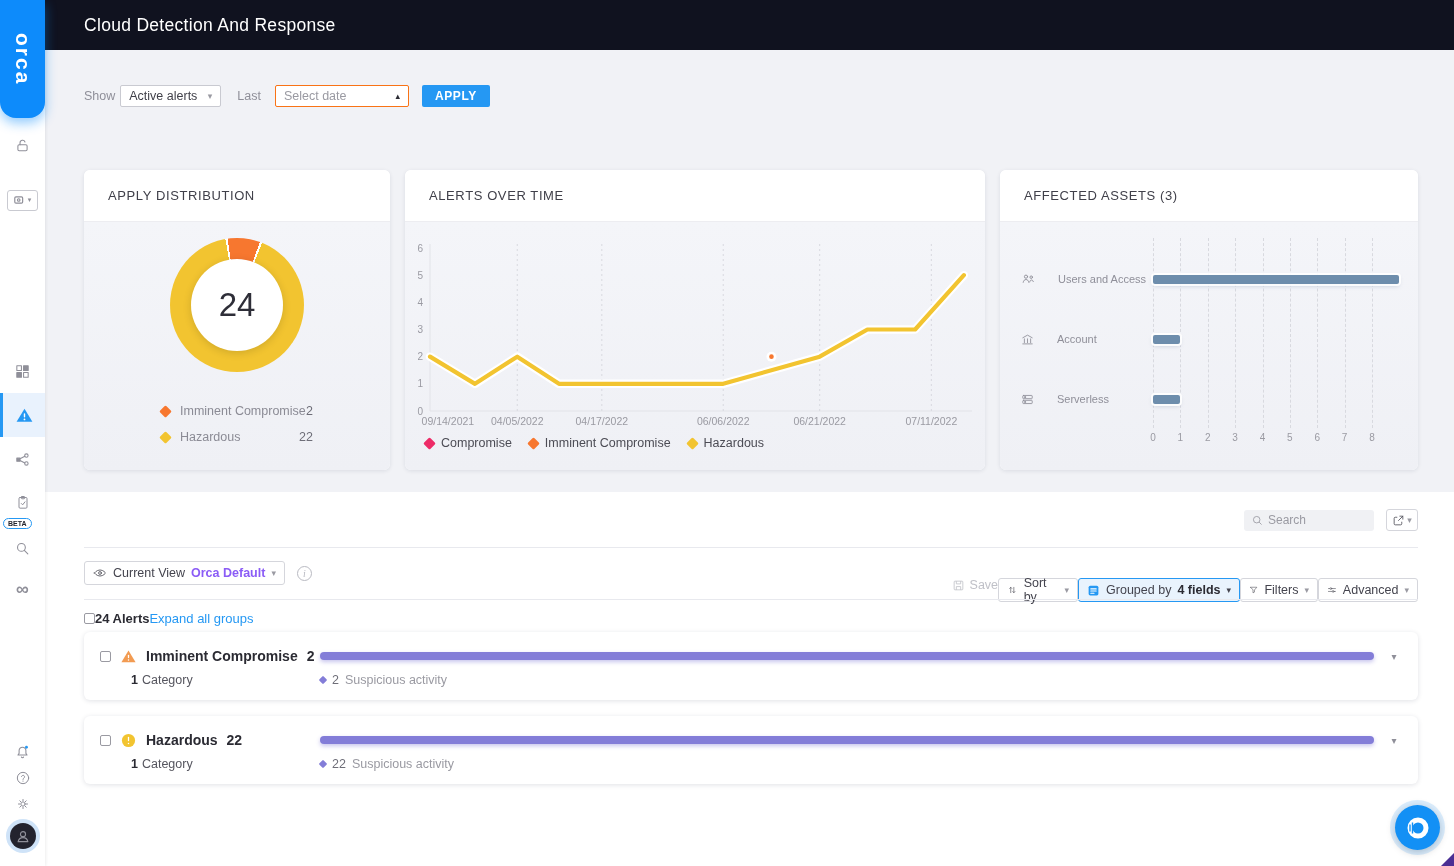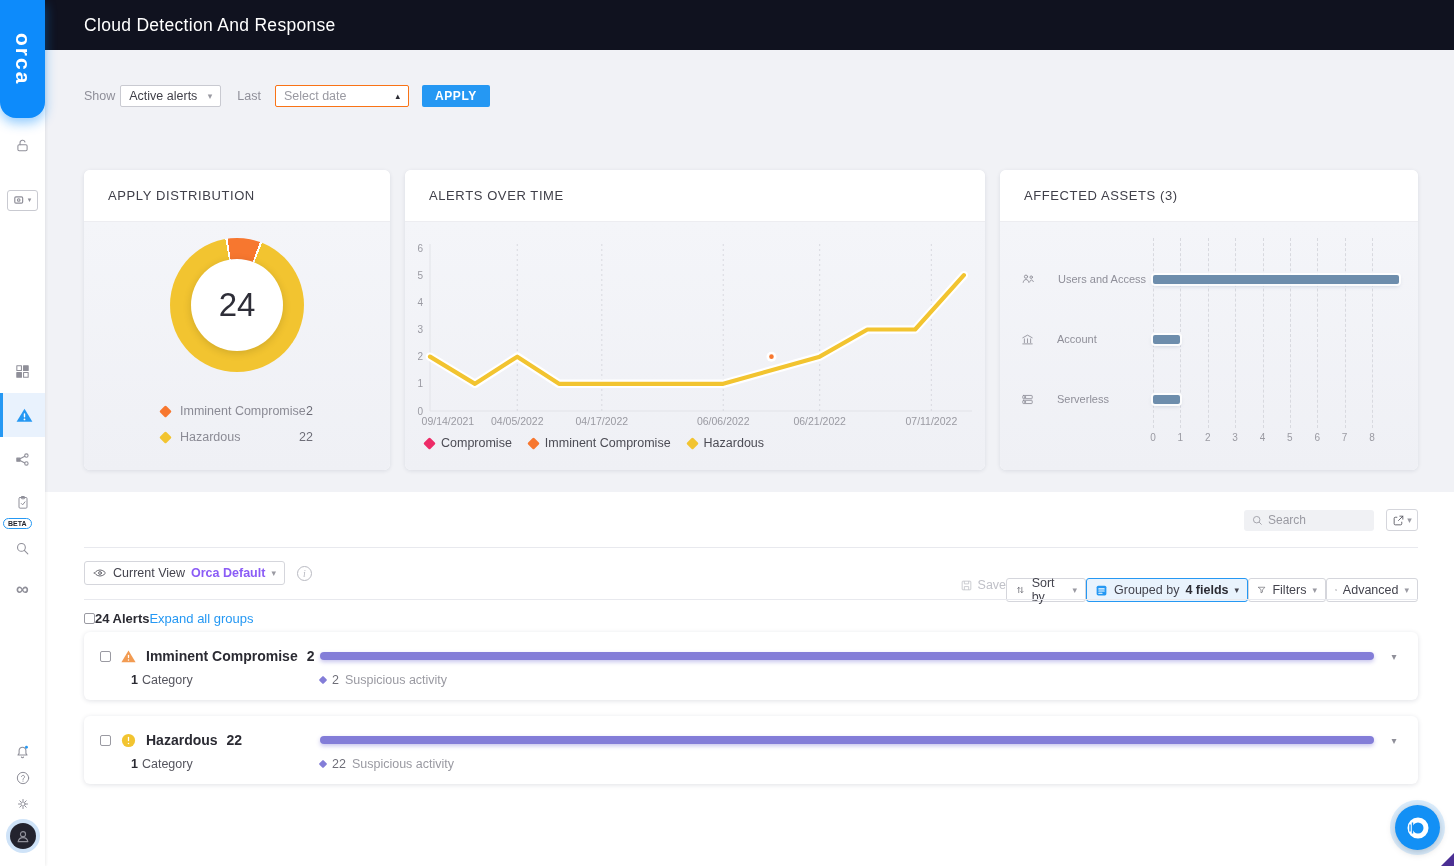--- a/index.html
+++ b/index.html
@@ -427,21 +427,21 @@
       <b style="color:#2b2b33">4 fields</b>
       <span class="caret-s" style="color:#44444e">▾</span>
     </div>
     <div class="btn-like" style="width:78px">
       <svg width="12" height="12" viewBox="0 0 24 24">
         <path d="M4 5h16l-6.2 7v5.4l-3.6 1.8V12z"></path>
       </svg>
       <span>Filters</span>
       <span class="caret-s" style="margin-left:auto">▾</span>
     </div>
-    <div class="btn-like" style="width:92px">
+    <div class="btn-like" style="width:100px">
       <svg width="12" height="12" viewBox="0 0 24 24">
         <path d="M3.5 8.5h17M3.5 15.5h17"></path>
           <circle cx="9.5" cy="8.5" r="2.2" fill="#fff"></circle>
           <circle cx="15" cy="15.5" r="2.2" fill="#fff"></circle>
       </svg>
       <span>Advanced</span>
       <span class="caret-s" style="margin-left:auto">▾</span>
     </div>
   </div>
 

